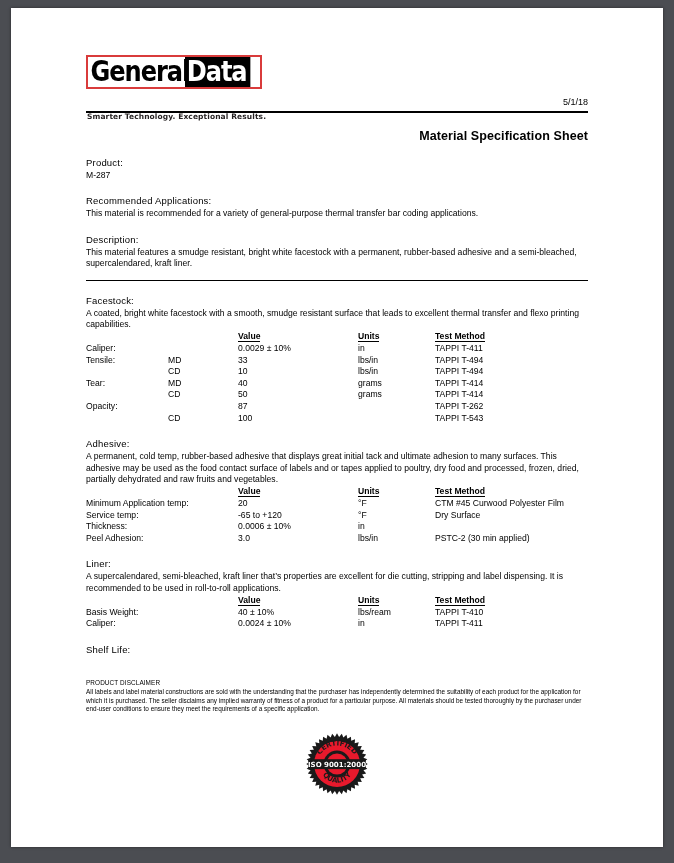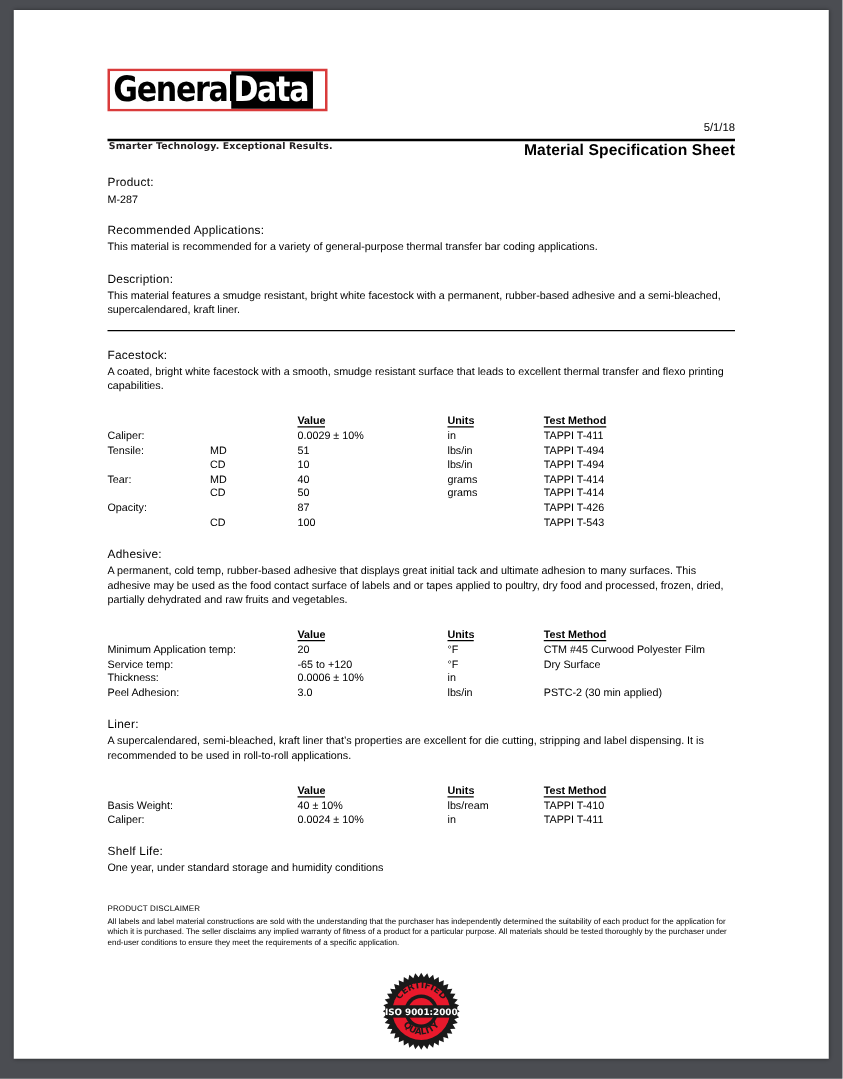--- a/index.html
+++ b/index.html
@@ -107,21 +107,21 @@
     border-top: 1.5px solid #000000;
     margin: 0;
     height: 0;
   }
 
   .doc-title {
     text-align: right;
     font-size: 12.5px;
     font-weight: bold;
     color: #000000;
-    margin-top: 0;
+    margin-top: 16px;
     letter-spacing: 0.1px;
   }
 
   
   .section {
     margin-top: 14px;
   }
   .section-heading {
     font-size: 9.5px;
     font-weight: normal;
@@ -132,21 +132,21 @@
   .section-body {
     font-size: 8.6px;
     color: #000000;
     line-height: 11.4px;
   }
 
   
   .spec-table {
     width: 100%;
     border-collapse: collapse;
-    margin-top: 17px;
+    margin-top: 1px;
     font-size: 8.6px;
     color: #000000;
   }
   .spec-table td, .spec-table th {
     padding: 0;
     text-align: left;
     vertical-align: top;
     font-weight: normal;
     line-height: 11.6px;
     white-space: nowrap;
@@ -249,21 +249,21 @@
           <tr>
               <td>Caliper:</td>
               <td></td>
               <td>0.0029 ± 10%</td>
               <td>in</td>
               <td>TAPPI T-411</td>
             </tr>
           <tr>
               <td>Tensile:</td>
               <td>MD</td>
-              <td>51</td>
+              <td>33</td>
               <td>lbs/in</td>
               <td>TAPPI T-494</td>
             </tr>
           <tr>
               <td></td>
               <td>CD</td>
               <td>10</td>
               <td>lbs/in</td>
               <td>TAPPI T-494</td>
             </tr>
@@ -279,21 +279,21 @@
               <td>CD</td>
               <td>50</td>
               <td>grams</td>
               <td>TAPPI T-414</td>
             </tr>
           <tr>
               <td>Opacity:</td>
               <td></td>
               <td>87</td>
               <td></td>
-              <td>TAPPI T-426</td>
+              <td>TAPPI T-262</td>
             </tr>
           <tr>
               <td></td>
               <td>CD</td>
               <td>100</td>
               <td></td>
               <td>TAPPI T-543</td>
             </tr>
         </tbody>
       </table>
@@ -366,21 +366,20 @@
               <td>0.0024 ± 10%</td>
               <td>in</td>
               <td>TAPPI T-411</td>
             </tr>
         </tbody>
       </table>
     </div>
 
     <div class="section">
       <div class="section-heading">Shelf Life:</div>
-      <div class="section-body">One year, under standard storage and humidity conditions</div>
     </div>
 
     <div class="disclaimer">
       <div class="disclaimer-title">PRODUCT DISCLAIMER</div>
       <p class="disclaimer-body">All labels and label material constructions are sold with the understanding that the purchaser has independently determined the suitability of each product for the application for which it is purchased. The seller disclaims any implied warranty of fitness of a product for a particular purpose. All materials should be tested thoroughly by the purchaser under end-user conditions to ensure they meet the requirements of a specific application.</p>
     </div>
 
     <div class="seal-wrap">
       <div class="seal">
         <svg viewBox="0 0 100 100" width="64" height="64" aria-hidden="true">

